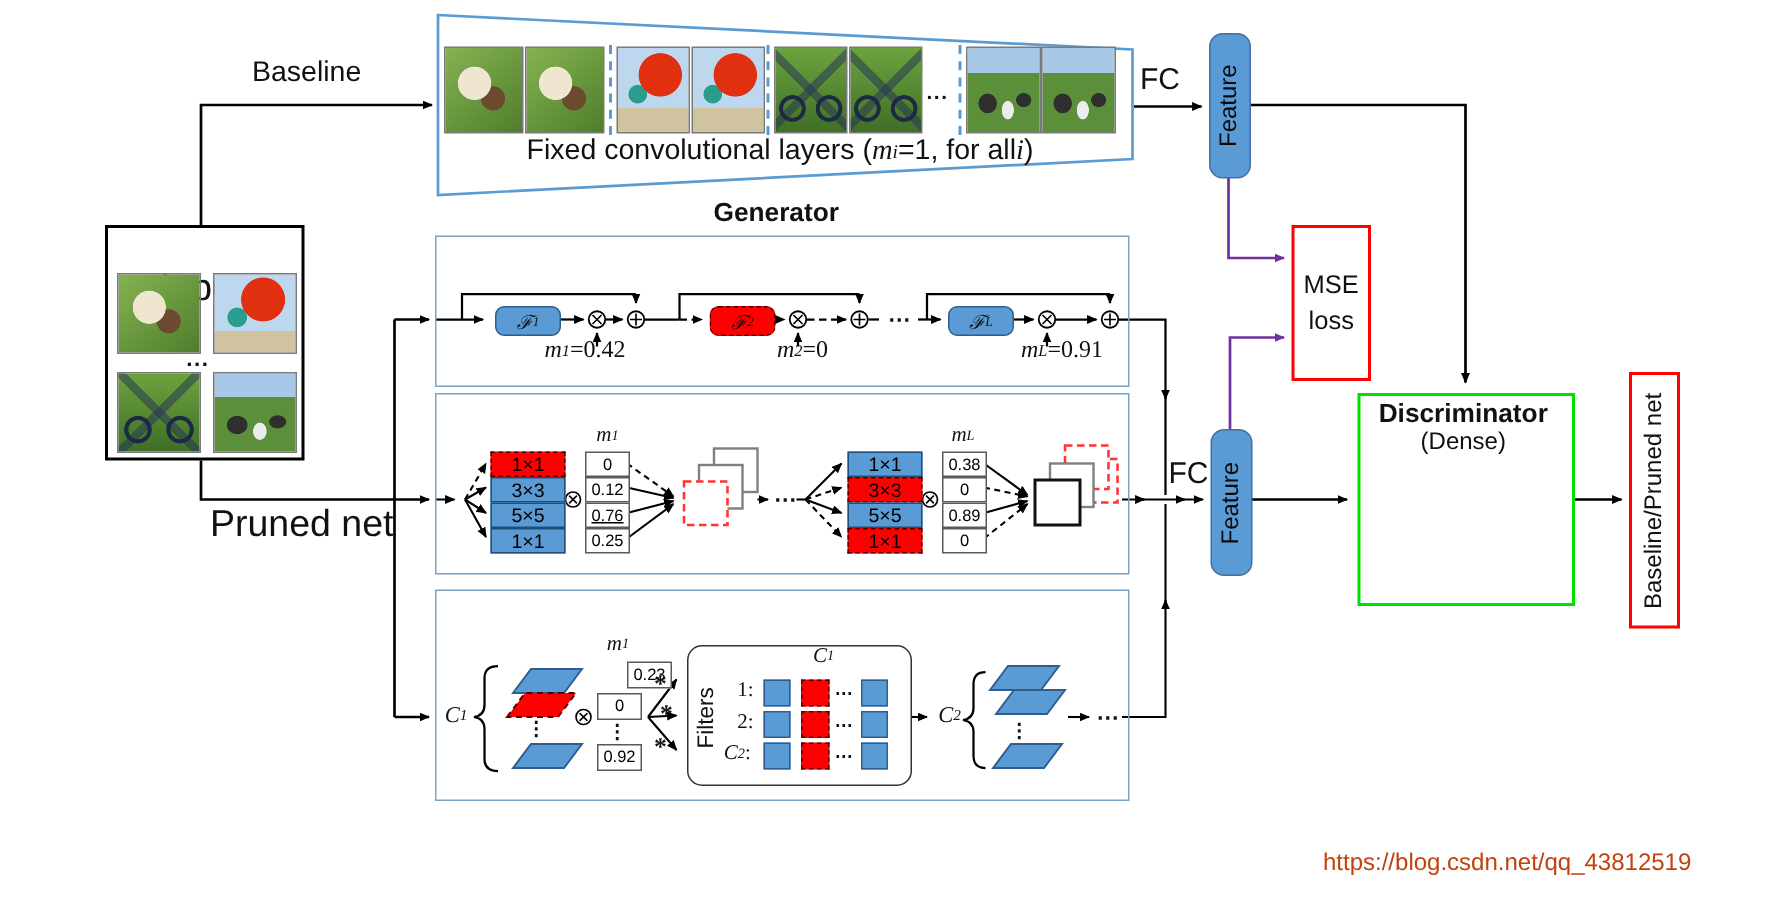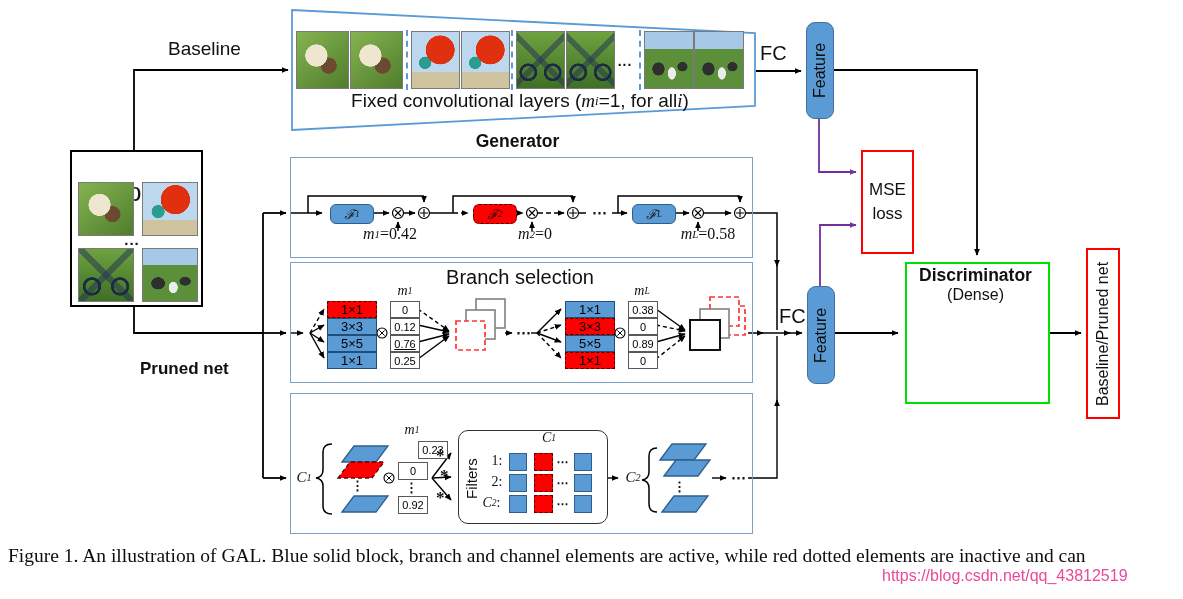--- a/index.html
+++ b/index.html
@@ -50,21 +50,21 @@
     linear-gradient(#6da23f,#3f6f26);}
   .th-cows{background:
     radial-gradient(ellipse at 28% 66%, #2f2f2f 0 12%, rgba(0,0,0,0) 13%),
     radial-gradient(ellipse at 56% 74%, #ececec 0 10%, rgba(0,0,0,0) 11%),
     radial-gradient(ellipse at 78% 62%, #2f2f2f 0 9%, rgba(0,0,0,0) 10%),
     linear-gradient(#a8c8e8 0 30%, #5c8f3a 30% 100%);}
   .divider{border-left:2px dashed #5b9bd5;width:0;}
   
   .redbox{border:2px solid #ff0000;background:#fff;}
   .caption{font-family:"Liberation Serif",serif;font-size:19.5px;color:#0d0d0d;line-height:25px;white-space:nowrap;}
-  .wm{font-family:"Liberation Sans",sans-serif;font-size:16px;color:#ec4899;}
+  .wm{font-family:"Liberation Sans",sans-serif;font-size:16px;color:#c2410c;}
   .dots{letter-spacing:1px;font-weight:bold;}
 </style>
 </head>
 <body>
 
 <div id="canvas">
 
   <svg width="1183" height="599" viewBox="0 0 1183 599">
     <defs>
       <marker id="mk" markerWidth="8" markerHeight="8" refX="6.3" refY="3" orient="auto" markerUnits="userSpaceOnUse">
@@ -287,21 +287,21 @@
 
   <div class="abs" style="left:70px;top:150px;width:129px;height:153px;border:2px solid #000;background:#fff;"></div>
   <div class="abs ctr lbl" style="left:72px;top:153px;width:125px;height:24px;font-size:25px;margin-top:27px;">Input</div>
   <div class="abs th th-dog" style="left:78px;top:182px;width:54px;height:52px;"></div>
   <div class="abs th th-balloon" style="left:142px;top:182px;width:54px;height:52px;"></div>
   <div class="abs ctr dots" style="left:112px;top:230px;width:40px;height:18px;font-size:15px;">...</div>
   <div class="abs th th-bike" style="left:78px;top:248px;width:54px;height:52px;"></div>
   <div class="abs th th-cows" style="left:142px;top:248px;width:54px;height:52px;"></div>
 
   <div class="abs lbl" style="left:168px;top:38px;font-size:19px;">Baseline</div>
-  <div class="abs lbl" style="left:140px;top:359px;font-size:17px;font-weight:bold;">Pruned net</div>
+  <div class="abs lbl" style="left:140px;top:335px;font-size:25px;">Pruned net</div>
 
   <div class="abs th th-dog" style="left:296px;top:31px;width:51px;height:56px;"></div>
   <div class="abs th th-dog" style="left:350px;top:31px;width:51px;height:56px;"></div>
   <div class="abs divider" style="left:406px;top:30px;height:60px;"></div>
   <div class="abs th th-balloon" style="left:411px;top:31px;width:47px;height:56px;"></div>
   <div class="abs th th-balloon" style="left:461px;top:31px;width:47px;height:56px;"></div>
   <div class="abs divider" style="left:511px;top:30px;height:60px;"></div>
   <div class="abs th th-bike" style="left:516px;top:31px;width:47px;height:56px;"></div>
   <div class="abs th th-bike" style="left:566px;top:31px;width:47px;height:56px;"></div>
   <div class="abs ctr dots" style="left:613px;top:52px;width:24px;height:18px;font-size:14px;">...</div>
@@ -356,25 +356,24 @@
       <span>=0.42</span>
   </div>
   <div class="abs ctr serif" style="left:505px;top:224px;width:60px;height:20px;font-size:16px;">
     <span class="it">m</span>
       <sub class="it">2</sub>
       <span>=0</span>
   </div>
   <div class="abs ctr serif" style="left:668px;top:224px;width:80px;height:20px;font-size:16px;">
     <span class="it">m</span>
       <sub class="it">L</sub>
-      <span>=0.58</span>
+      <span>=0.91</span>
   </div>
 
   <div class="abs genbox" style="left:290px;top:262px;width:461px;height:119px;"></div>
-  <div class="abs ctr lbl" style="left:395px;top:264px;width:250px;height:26px;font-size:20px;">Branch selection</div>
 
   <div class="abs ctr serif" style="left:392px;top:283px;width:26px;height:15px;font-size:14px;">
     <span class="it">m</span>
       <sub class="it">1</sub>
   </div>
   <div class="abs bbox off" style="left:327px;top:301px;width:48px;height:15px;">1×1</div>
   <div class="abs bbox on" style="left:327px;top:318px;width:48px;height:15px;">3×3</div>
   <div class="abs bbox on" style="left:327px;top:335px;width:48px;height:15px;">5×5</div>
   <div class="abs bbox on" style="left:327px;top:352px;width:48px;height:15px;">1×1</div>
   <div class="abs mbox" style="left:390px;top:301px;width:28px;height:15px;">0</div>
@@ -453,16 +452,15 @@
   <div class="abs" style="left:905px;top:262px;width:141px;height:138px;border:2px solid #00e000;background:#fff;"></div>
   <div class="abs ctr lbl" style="left:907px;top:265px;width:137px;height:21px;font-size:17.5px;font-weight:bold;">Discriminator</div>
   <div class="abs ctr lbl" style="left:907px;top:285px;width:137px;height:19px;font-size:16px;">(Dense)</div>
 
   <div class="abs redbox" style="left:1086px;top:248px;width:30px;height:167px;">
     <div class="vtext lbl" style="font-size:16px;">Baseline/Pruned net</div>
   </div>
 
   <div class="abs wm" style="left:882px;top:567px;z-index:1;">https://blog.csdn.net/qq_43812519</div>
   <div class="abs caption" style="left:8px;top:543px;width:1170px;z-index:2;">
-    <div>Figure 1. An illustration of GAL. Blue solid block, branch and channel elements are active, while red dotted elements are inactive and can</div>
   </div>
 
 </div>
 
 </body></html>

